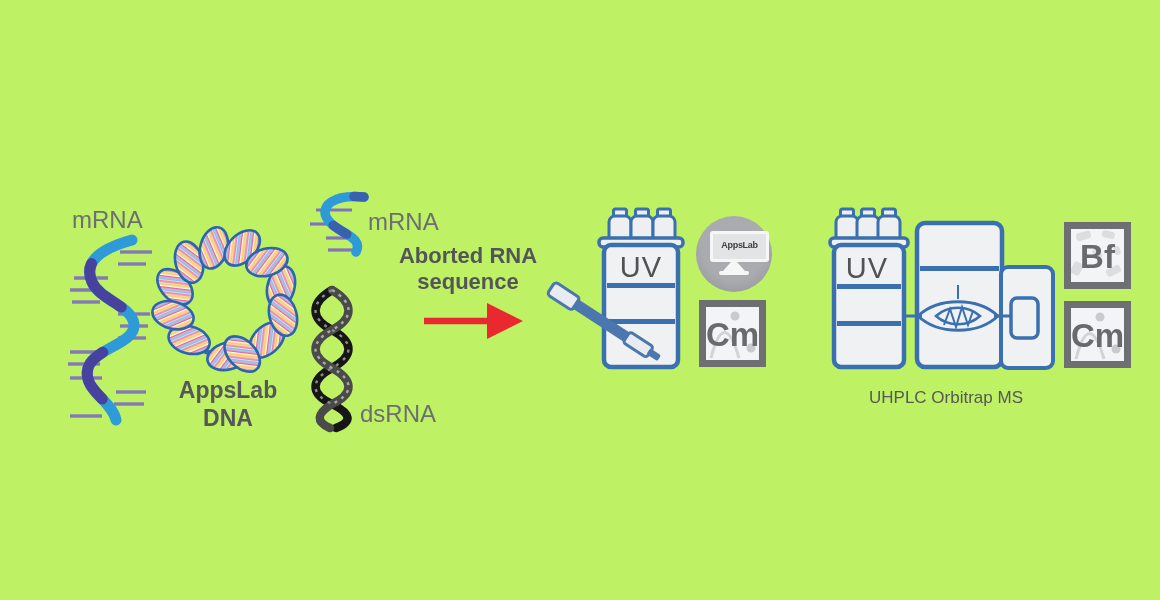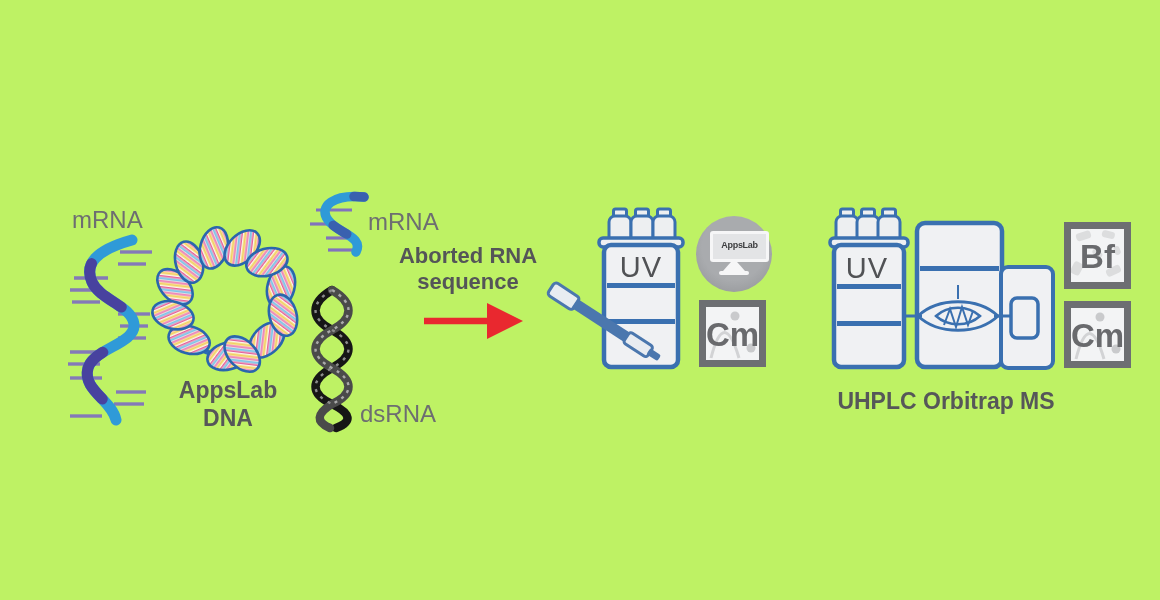--- a/index.html
+++ b/index.html
@@ -8,21 +8,21 @@
     position:relative;width:1160px;height:600px;overflow:hidden;
     background:#bef264;
   }
   .stage svg.art{position:absolute;left:0;top:0;}
   .lbl{position:absolute;color:#6d6e71;white-space:nowrap;}
   .lbl.center{text-align:center;white-space:normal;}
   .mrna-lbl{font-size:24px;font-weight:400;color:#6d6e71;}
   .plasma-lbl{left:158px;top:376px;width:140px;font-size:23px;font-weight:600;color:#565759;line-height:28px;}
   .aborted-lbl{left:378px;top:243px;width:180px;font-size:22px;font-weight:700;color:#545558;line-height:26px;}
   .uv-lbl{font-size:29px;font-weight:500;color:#515255;width:74px;text-align:center;letter-spacing:1px;}
-  .ms-caption{left:824px;top:388px;width:244px;font-size:23px;font-weight:700;color:#565759;}
+  .ms-caption{left:824px;top:388px;width:244px;font-size:17px;font-weight:400;color:#565759;}
   
   .badge{position:absolute;width:67px;height:67px;box-sizing:border-box;
          border:7px solid #6d6f72;background:#f3f4f5;}
   .badge svg{position:absolute;left:0;top:0;}
   .badge .letters{position:absolute;left:0;top:0;width:53px;height:53px;
          text-align:center;line-height:55px;font-size:33px;font-weight:700;color:#696a6d;}
   
   .appslab{position:absolute;left:696px;top:216px;width:76px;height:76px;border-radius:50%;
            background:radial-gradient(circle at 50% 42%, #a9abae 55%, #8e9093 100%);}
   .monitor{position:absolute;left:14px;top:15px;width:59px;height:31px;

